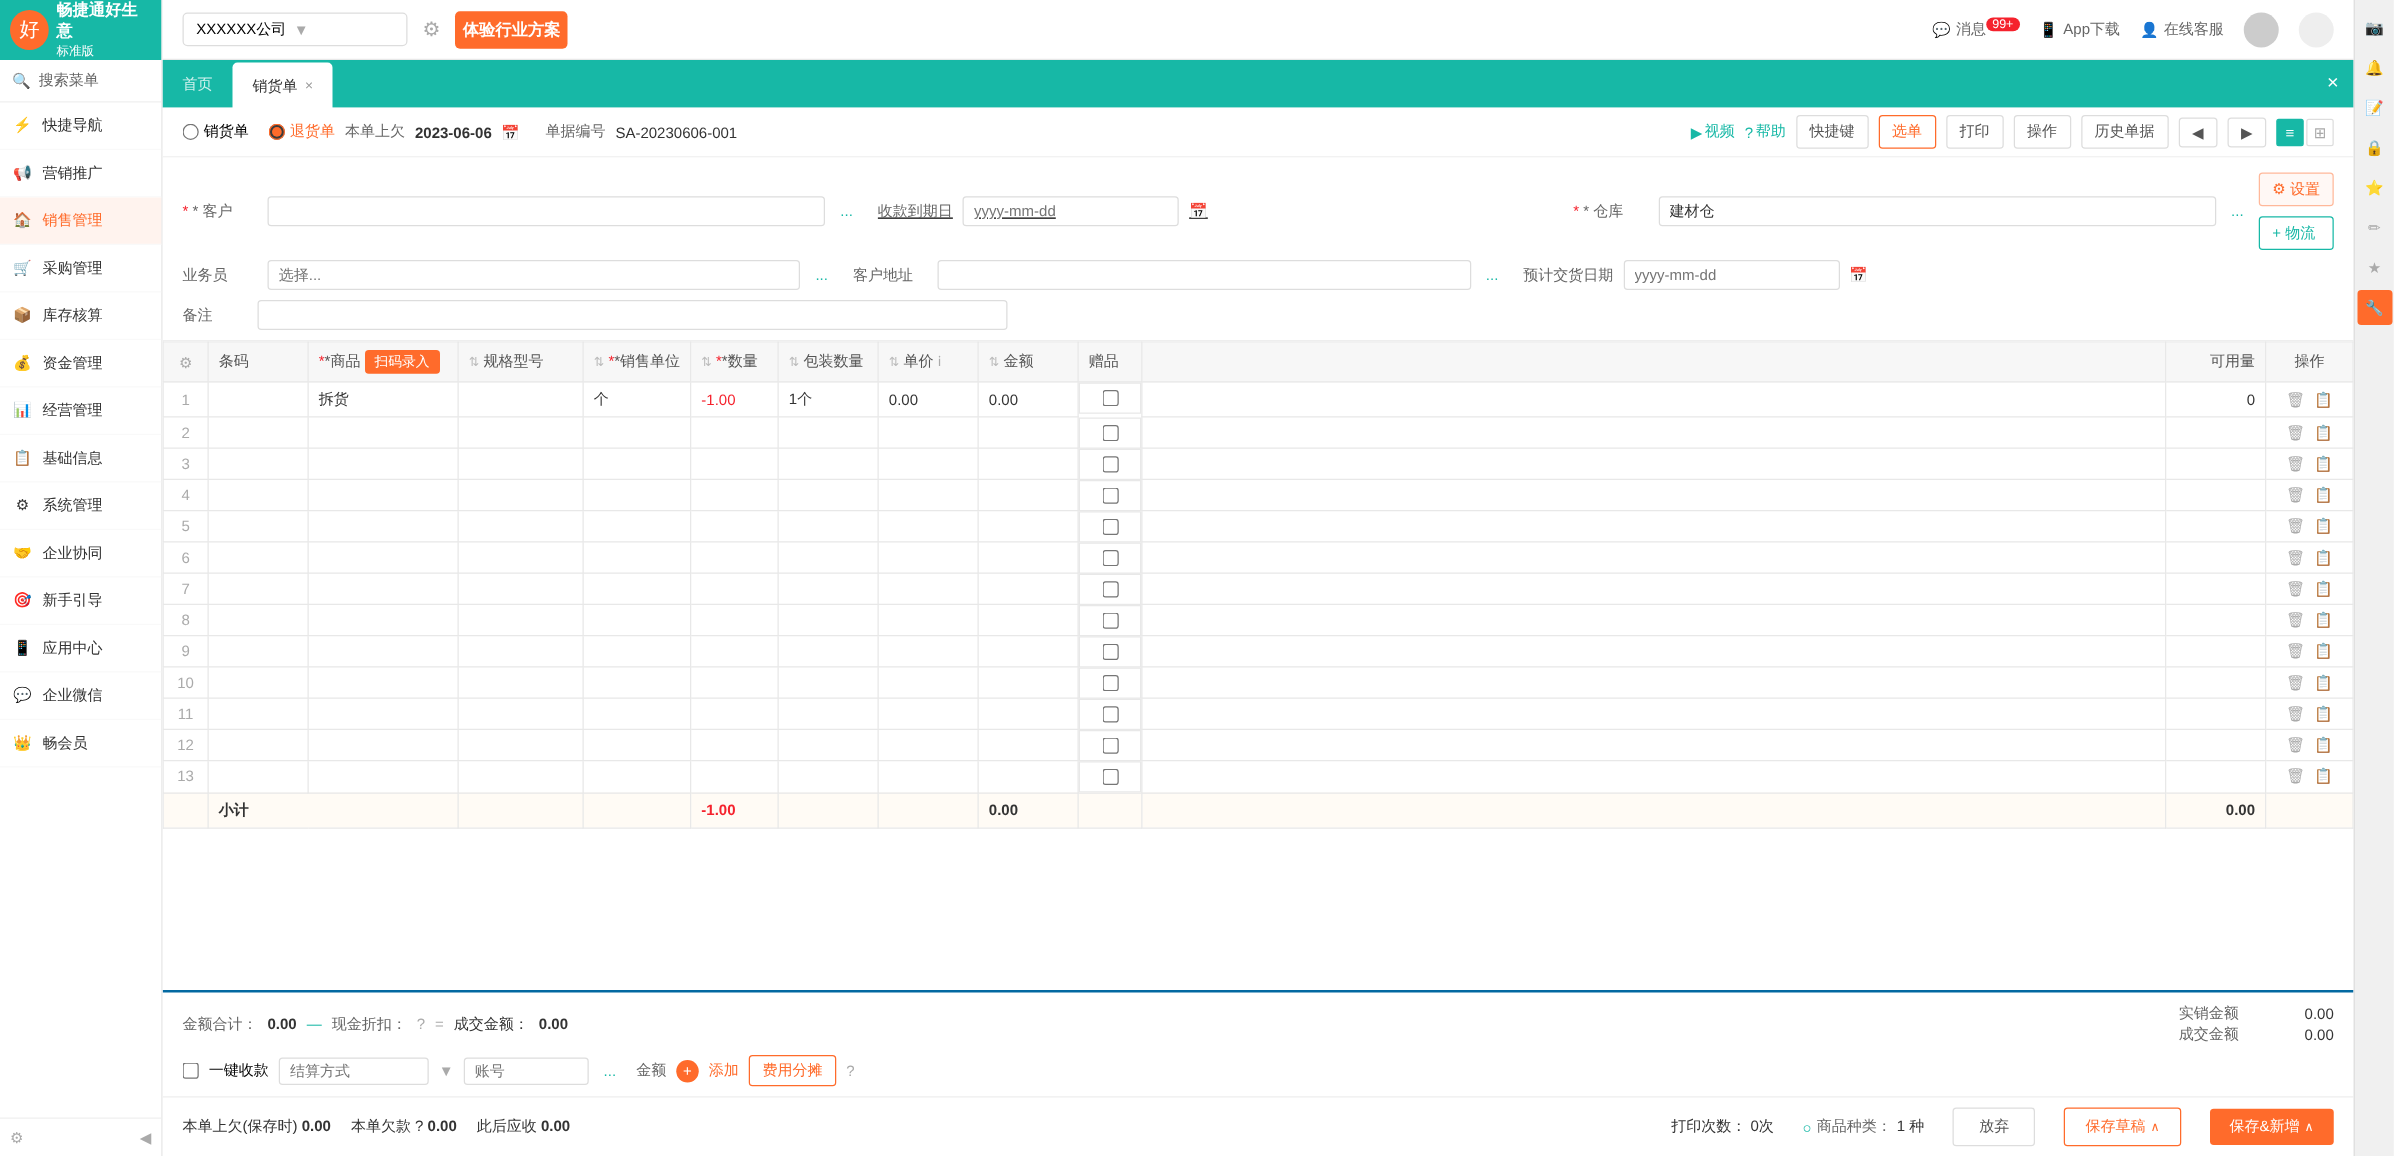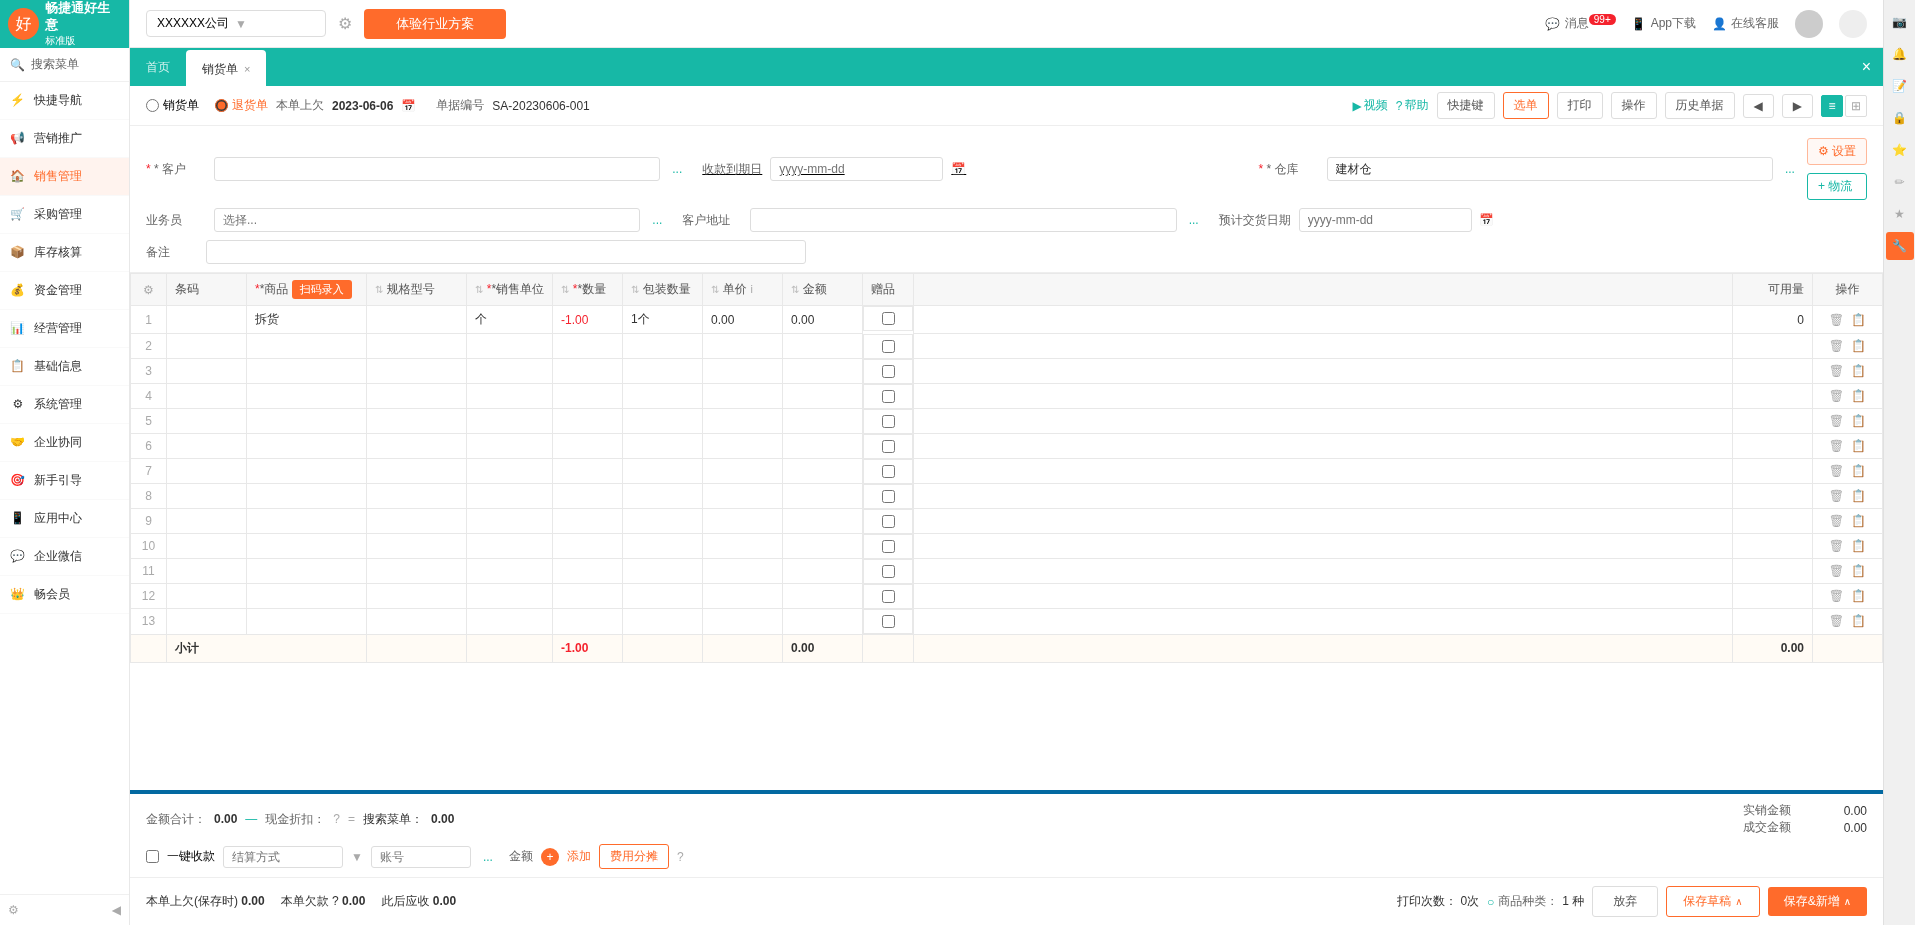--- a/index.html
+++ b/index.html
@@ -15,21 +15,21 @@
     .sidebar-item.active { background: #fff3ee; color: #ff6b2b; }
     .sidebar-item .icon { width: 16px; height: 16px; display: inline-block; text-align: center; }
     .sidebar-footer { margin-top: auto; border-top: 1px solid #f0f0f0; padding: 8px; display: flex; justify-content: space-between; }
 
     
     .main { flex: 1; display: flex; flex-direction: column; height: 925px; overflow: hidden; }
 
     
     .topbar { height: 48px; background: #fff; border-bottom: 1px solid #e8e8e8; display: flex; align-items: center; padding: 0 16px; gap: 12px; }
     .company-select { display: flex; align-items: center; gap: 6px; border: 1px solid #ddd; border-radius: 4px; padding: 4px 10px; cursor: pointer; min-width: 180px; }
-    .topbar-btn-trial { background: #ff6b2b; color: #fff; border: none; border-radius: 4px; padding: 6px 32px; cursor: pointer; font-size: 13px; }
+    .topbar-btn-trial { background: #ff6b2b; color: #fff; border: none; border-radius: 4px; padding: 6px 6px; cursor: pointer; font-size: 13px; font-weight: bold; }
     .topbar-right { margin-left: auto; display: flex; align-items: center; gap: 16px; color: #666; }
     .topbar-right-item { display: flex; align-items: center; gap: 4px; cursor: pointer; }
     .badge { background: #f5222d; color: #fff; border-radius: 10px; padding: 0 5px; font-size: 10px; margin-left: -4px; margin-top: -8px; }
     .avatar { width: 28px; height: 28px; border-radius: 50%; background: #ccc; }
 
     
     .tabs { background: #17b8a6; display: flex; align-items: center; height: 38px; }
     .tab { padding: 0 16px; height: 38px; display: flex; align-items: center; cursor: pointer; color: rgba(255,255,255,0.8); font-size: 13px; }
     .tab.active { background: #fff; color: #333; border-radius: 4px 4px 0 0; margin-top: 4px; }
     .tab-close { margin-left: 6px; color: #999; font-size: 11px; }
@@ -70,36 +70,36 @@
     .col-pack { width: 80px; }
     .col-price { width: 80px; }
     .col-amount { width: 80px; }
     .col-gift { width: 50px; }
     .col-avail { width: 80px; text-align: right; }
     .col-op { width: 70px; text-align: center; }
     .sort-icon { color: #bbb; font-size: 10px; }
     .gear-cell { color: #aaa; cursor: pointer; text-align: center; }
 
     
-    .footer-area { background: #fff; border-top: 4px solid #0369a1; padding: 8px 16px; }
+    .footer-area { background: #fff; border-top: 2px solid #0369a1; padding: 8px 16px; }
     .footer-row1 { display: flex; align-items: center; gap: 8px; margin-bottom: 8px; }
     .footer-row2 { display: flex; align-items: center; gap: 8px; }
     .footer-total { color: #666; }
     .footer-value { color: #333; font-weight: bold; }
     .footer-dash { color: #aaa; }
     .footer-deal { color: #333; }
     .footer-input { border: 1px solid #ddd; border-radius: 3px; padding: 3px 8px; min-width: 100px; }
     .footer-add-btn { background: #ff6b2b; color: #fff; border: none; border-radius: 50%; width: 18px; height: 18px; cursor: pointer; font-size: 12px; display: inline-flex; align-items: center; justify-content: center; }
     .fee-btn { border: 1px solid #ff6b2b; color: #ff6b2b; background: #fff; border-radius: 3px; padding: 3px 10px; cursor: pointer; }
     .help-icon { color: #aaa; cursor: pointer; }
 
     .bottom-bar { background: #fff; border-top: 1px solid #eee; padding: 8px 16px; display: flex; align-items: center; gap: 16px; }
     .bottom-info { color: #666; }
     .bottom-info span { color: #333; }
-    .bottom-right { margin-left: auto; display: flex; align-items: center; gap: 8px; }
+    .bottom-right { margin-left: auto; display: flex; align-items: center; gap: 23px; }
     .product-type { color: #666; }
     .product-type span { color: #333; }
     .btn-abandon { border: 1px solid #ddd; background: #fff; border-radius: 3px; padding: 6px 20px; cursor: pointer; color: #555; }
     .btn-save-draft { border: 1px solid #ff6b2b; background: #fff; color: #ff6b2b; border-radius: 3px; padding: 6px 16px; cursor: pointer; display: flex; align-items: center; gap: 4px; }
     .btn-save-new { background: #ff6b2b; color: #fff; border: none; border-radius: 3px; padding: 6px 16px; cursor: pointer; display: flex; align-items: center; gap: 4px; }
 
     
     .right-bar { width: 32px; background: #f0f0f0; border-left: 1px solid #e0e0e0; display: flex; flex-direction: column; align-items: center; padding-top: 8px; gap: 4px; }
     .right-bar-icon { width: 28px; height: 28px; display: flex; align-items: center; justify-content: center; cursor: pointer; color: #aaa; border-radius: 3px; }
     .right-bar-icon.active { background: #ff6b2b; color: #fff; }
@@ -665,21 +665,21 @@
     </div>
 
     <div class="footer-area">
       <div class="footer-row1">
         <span class="footer-total">金额合计：</span>
         <span class="footer-value">0.00</span>
         <span class="footer-dash" style="color:#17b8a6;">—</span>
         <span class="footer-total">现金折扣：</span>
         <span class="help-icon">?</span>
         <span style="color:#aaa;">=</span>
-        <span class="footer-deal">搜索菜单：</span>
+        <span class="footer-deal">成交金额：</span>
         <span class="footer-value">0.00</span>
 
         <div style="margin-left:auto;text-align:right;">
           <div class="summary-row">
             <span style="color:#666;">实销金额</span>
             <span style="color:#333;min-width:60px;text-align:right;">0.00</span>
           </div>
           <div class="summary-row">
             <span style="color:#666;">成交金额</span>
             <span style="color:#333;min-width:60px;text-align:right;">0.00</span>

